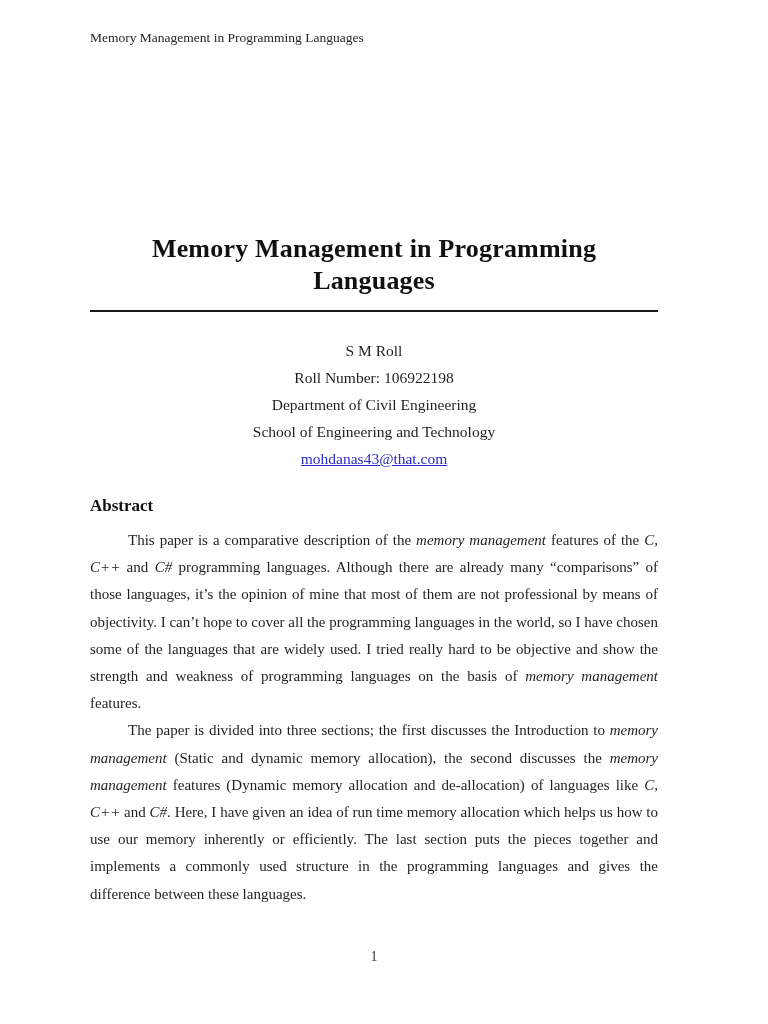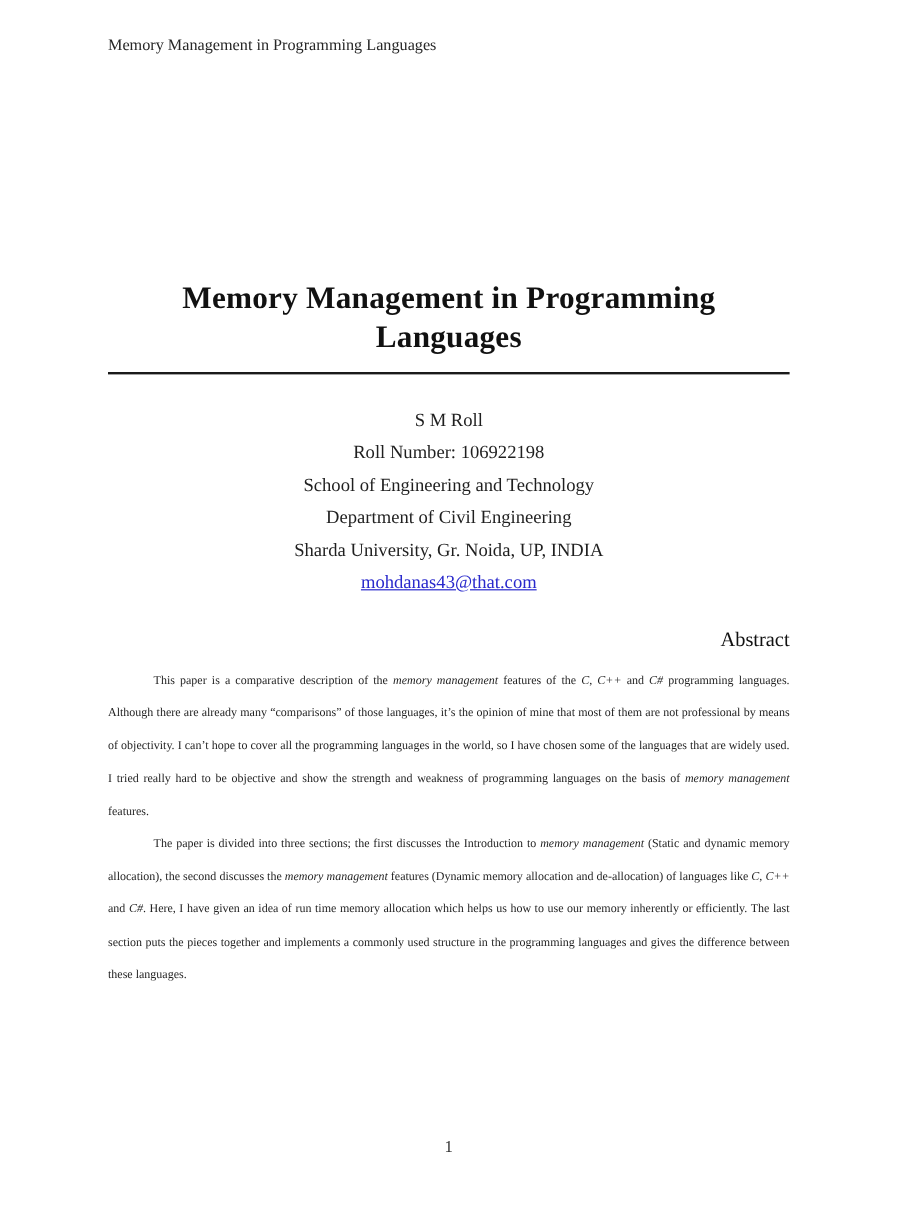--- a/index.html
+++ b/index.html
@@ -50,31 +50,31 @@
     color: #1f1f1f;
   }
   .email-link {
     color: #2929cc;
     text-decoration: underline;
     cursor: pointer;
   }
   .abstract-heading {
     margin: 22px 0 0 0;
     font-size: 17px;
-    font-weight: normal;
+    font-weight: bold;
     line-height: 24px;
-    text-align: right;
+    text-align: left;
     color: #111111;
   }
   .abstract-body {
     margin-top: 9px;
   }
   .abstract-body p {
     margin: 0;
-    font-size: 10px;
+    font-size: 15px;
     line-height: 27.2px;
     text-align: justify;
     text-indent: 38px;
     color: #1f1f1f;
   }
   .abstract-body p em {
     font-style: italic;
   }
   .page-number {
     position: absolute;
@@ -94,23 +94,22 @@
 
     <div class="running-header">Memory Management in Programming Languages</div>
 
     <h1 class="title">Memory Management in Programming Languages</h1>
 
     <hr class="title-rule">
 
     <div class="author-block">
       <div>S M Roll</div>
       <div>Roll Number: 106922198</div>
+      <div>Department of Civil Engineering</div>
       <div>School of Engineering and Technology</div>
-      <div>Department of Civil Engineering</div>
-      <div>Sharda University, Gr. Noida, UP, INDIA</div>
       <div>
         <a class="email-link" href="#">mohdanas43@that.com</a>
       </div>
     </div>
 
     <h2 class="abstract-heading">Abstract</h2>
 
     <div class="abstract-body">
       <p><span>This paper is a comparative description of the </span><em>memory management</em><span> features of the </span><em>C</em><span>, </span><em>C++</em><span> and </span><em>C#</em><span> programming languages. Although there are already many “comparisons” of those languages, it’s the opinion of mine that most of them are not professional by means of objectivity. I can’t hope to cover all the programming languages in the world, so I have chosen some of the languages that are widely used. I tried really hard to be objective and show the strength and weakness of programming languages on the basis of </span><em>memory management</em><span> features.</span></p>
       <p><span>The paper is divided into three sections; the first discusses the Introduction to </span><em>memory management</em><span> (Static and dynamic memory allocation), the second discusses the </span><em>memory management</em><span> features (Dynamic memory allocation and de-allocation) of languages like </span><em>C</em><span>, </span><em>C++</em><span> and </span><em>C#</em><span>. Here, I have given an idea of run time memory allocation which helps us how to use our memory inherently or efficiently. The last section puts the pieces together and implements a commonly used structure in the programming languages and gives the difference between these languages.</span></p>

